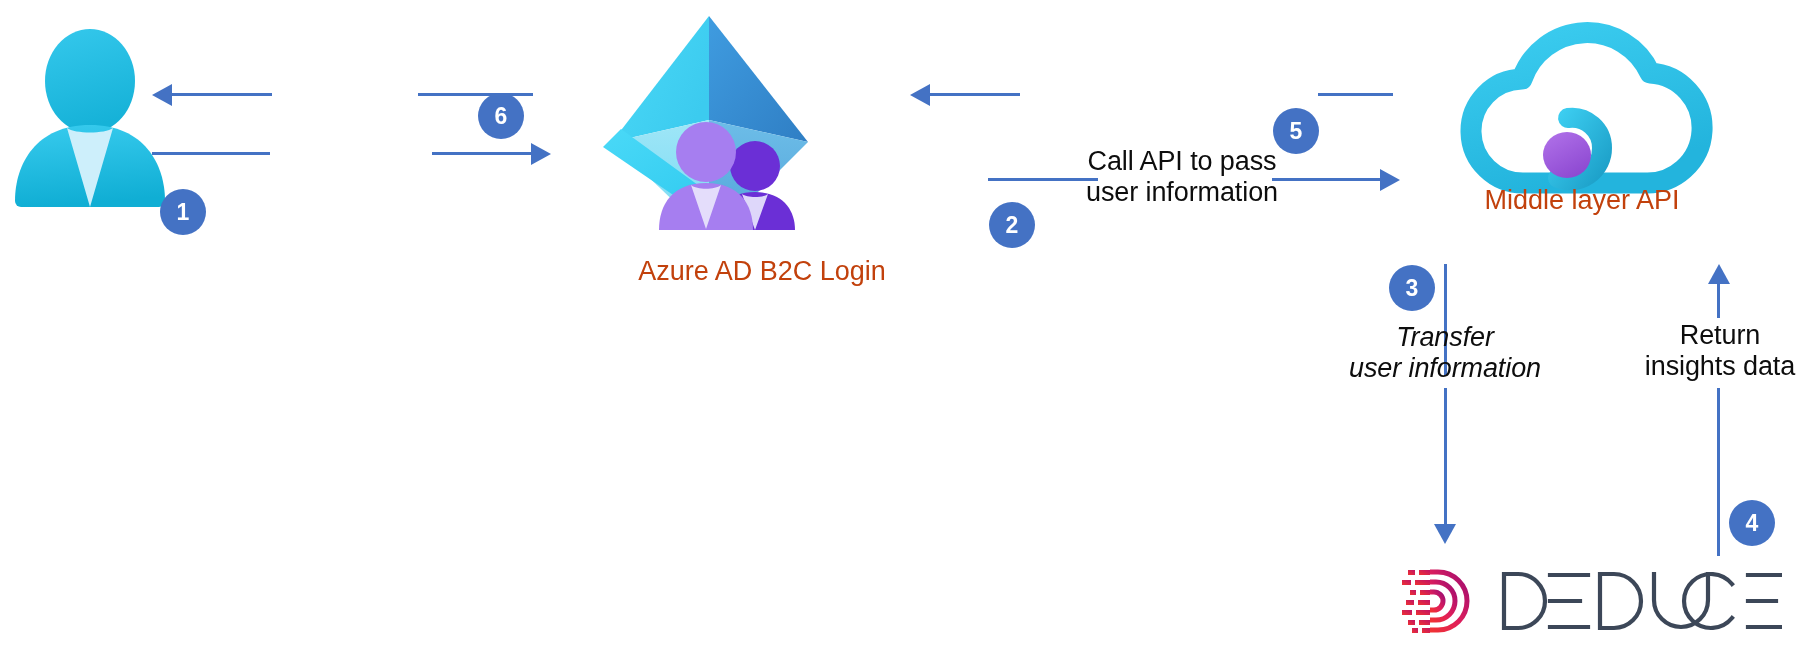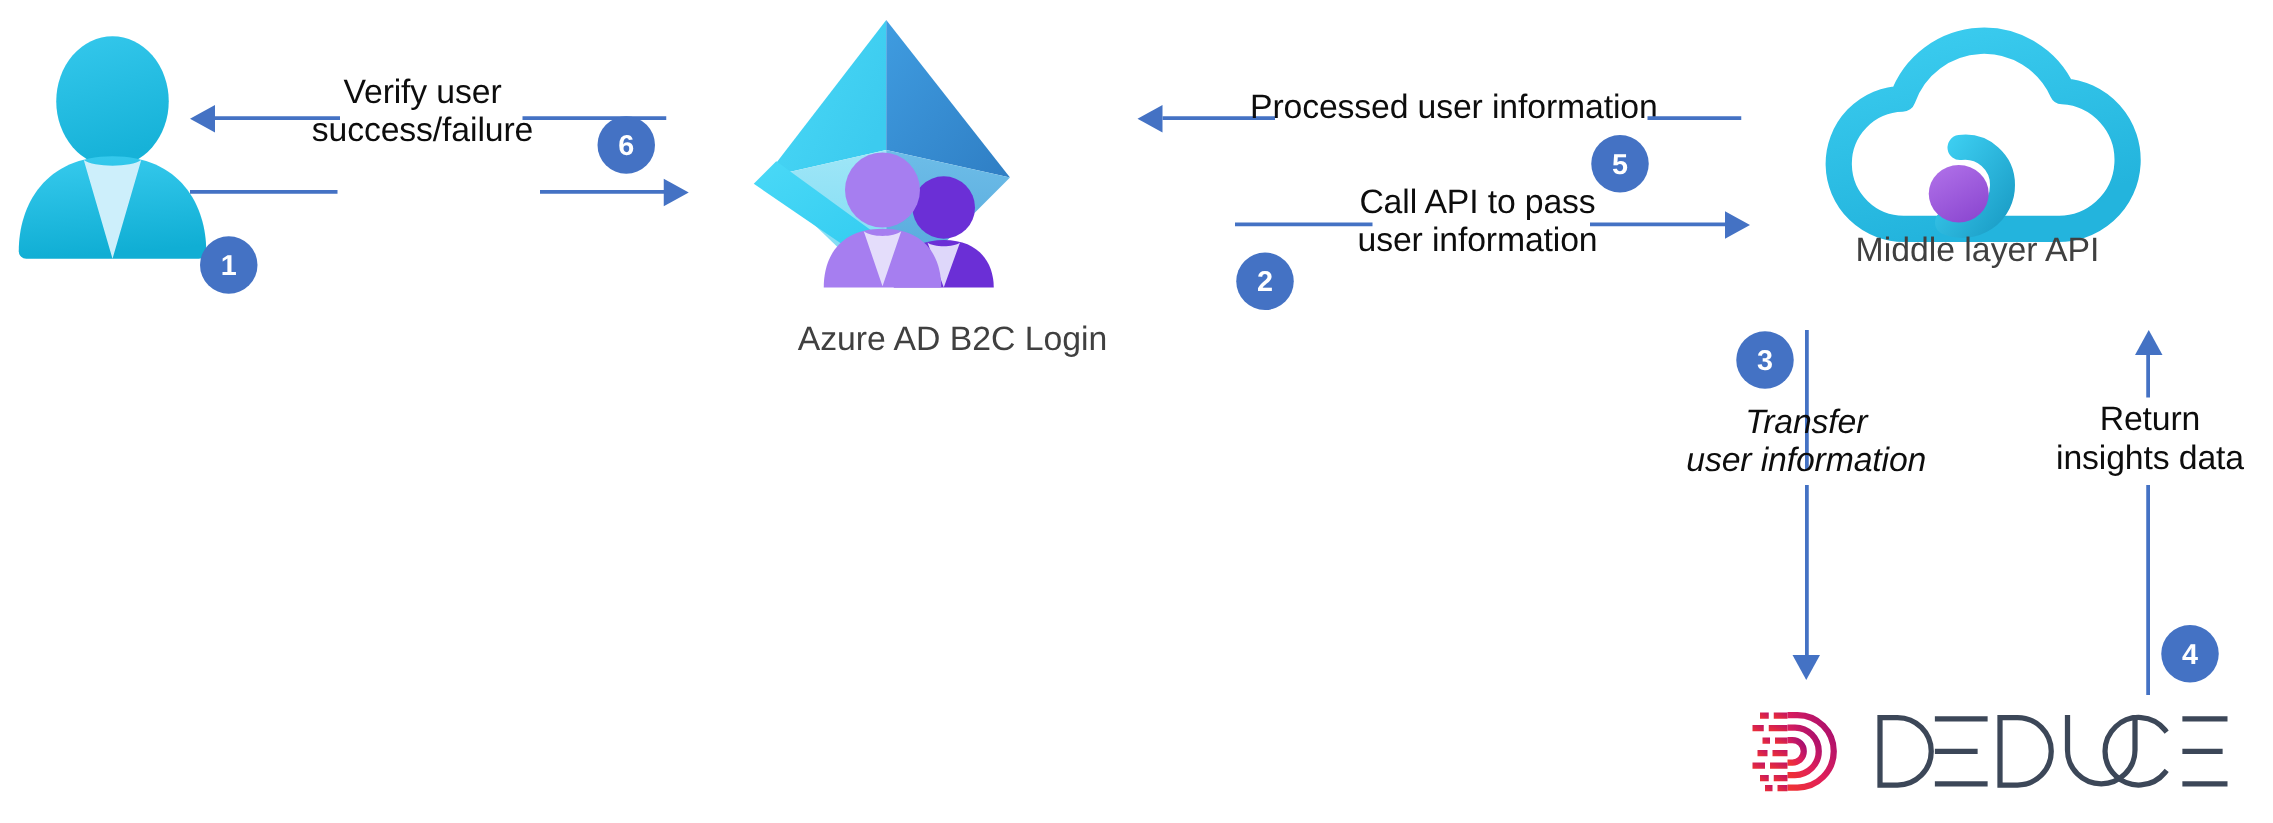--- a/index.html
+++ b/index.html
@@ -24,21 +24,21 @@
     position: absolute;
     color: #0d0d0d;
     font-size: 27px;
     line-height: 31px;
     text-align: center;
     white-space: pre-line;
     letter-spacing: -0.1px;
   }
   .node-label {
     position: absolute;
-    color: #404040;
+    color: #c2410c;
     font-size: 27px;
     line-height: 31px;
     text-align: center;
     white-space: nowrap;
   }
 
   
   .badge {
     position: absolute;
     width: 46px;
@@ -95,22 +95,20 @@
         </linearGradient>
       </defs>
       <ellipse cx="84" cy="59" rx="45" ry="52" fill="url(#userHeadG)"></ellipse>
       <path d="M84 103 C 30 103, 9 142, 9 179 a 6 6 0 0 0 6 6 h 138 a 6 6 0 0 0 6 -6 C 159 142, 138 103, 84 103 Z" fill="url(#userBodyG)"></path>
       <path d="M61 106 L84 185 L107 106 C 99 112, 69 112, 61 106 Z" fill="#cdeffb"></path>
     </svg>
   </div>
 
   <div class="arrow-left" style="left:152px; top:84px;"></div>
   <div class="hline" style="left:172px; top:93px; width:100px;"></div>
-  <div class="flow-label" style="left:248px; top:58px; width:180px;">Verify user
-success/failure</div>
   <div class="hline" style="left:418px; top:93px; width:115px;"></div>
   <div class="badge" style="left:478px; top:93px;">6</div>
 
   <div class="hline" style="left:152px; top:152px; width:118px;"></div>
   <div class="hline" style="left:432px; top:152px; width:100px;"></div>
   <div class="arrow-right" style="left:531px; top:143px;"></div>
   <div class="badge" style="left:160px; top:189px;">1</div>
 
   <div class="icon-wrap" style="left:590px; top:12px; width:232px; height:232px;">
     <svg width="232" height="232" viewBox="0 0 232 232" xmlns="http://www.w3.org/2000/svg">
@@ -155,21 +153,20 @@
 
       <circle cx="116" cy="140" r="30" fill="#a67ef0"></circle>
       <path d="M116 171 c -33 0 -47 21 -47 47 h 94 c 0 -26 -14 -47 -47 -47 Z" fill="#a67ef0"></path>
       <path d="M101 173 L116 217 L131 173 C 125 178, 107 178, 101 173 Z" fill="#e4ddfb"></path>
     </svg>
   </div>
   <div class="node-label" style="left:632px; top:256px; width:260px;">Azure AD B2C Login</div>
 
   <div class="arrow-left" style="left:910px; top:84px;"></div>
   <div class="hline" style="left:930px; top:93px; width:90px;"></div>
-  <div class="flow-label" style="left:1000px; top:70px; width:320px; white-space:nowrap;">Processed user information</div>
   <div class="hline" style="left:1318px; top:93px; width:75px;"></div>
   <div class="badge" style="left:1273px; top:108px;">5</div>
 
   <div class="hline" style="left:988px; top:178px; width:110px;"></div>
   <div class="flow-label" style="left:1052px; top:146px; width:260px;">Call API to pass
 user information</div>
   <div class="hline" style="left:1272px; top:178px; width:110px;"></div>
   <div class="arrow-right" style="left:1380px; top:169px;"></div>
   <div class="badge" style="left:989px; top:202px;">2</div>
 

